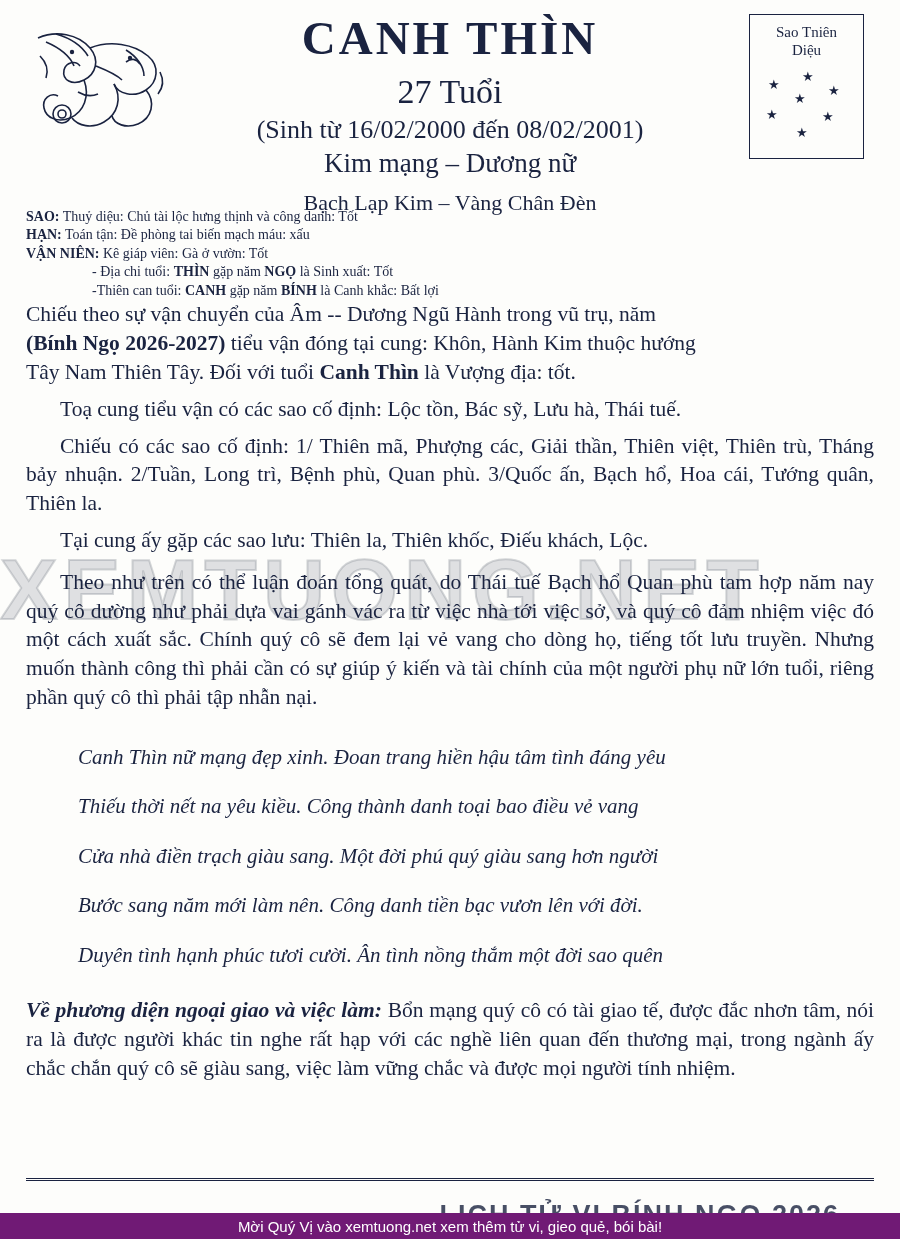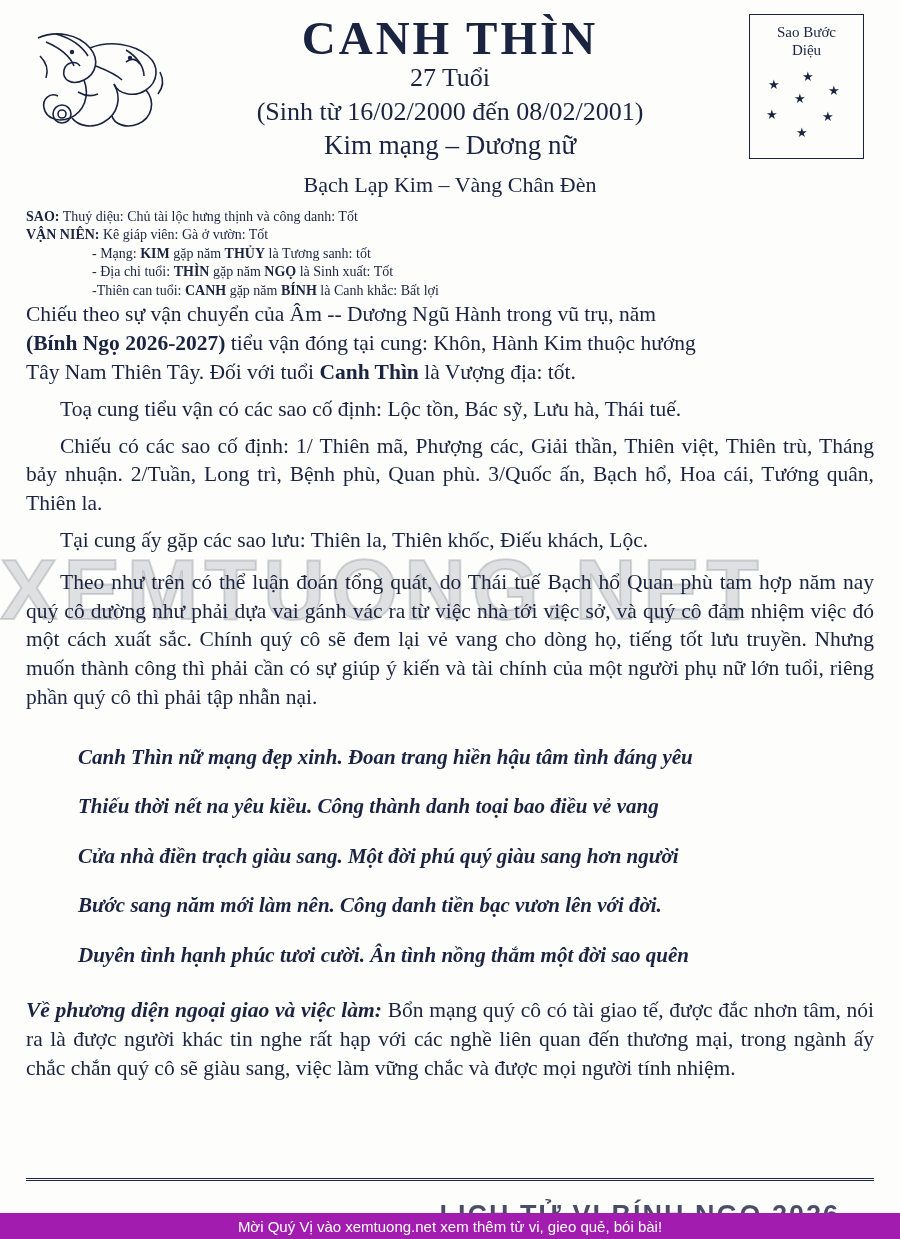--- a/index.html
+++ b/index.html
@@ -51,22 +51,22 @@
     padding-top:6px;
   }
   .main-title{
     font-size:47px;
     font-weight:bold;
     letter-spacing:3px;
     line-height:1.05;
     margin:0;
   }
   .age{
-    font-size:26px;
-    margin-top:0;
+    font-size:34px;
+    margin-top:10px;
   }
   .birth{
     font-size:26px;
     margin-top:4px;
   }
   .mang{
     font-size:27px;
     margin-top:3px;
   }
   .kim{
@@ -111,21 +111,21 @@
     line-height:1.34;
     margin:0;
     text-align:justify;
   }
   .indent{ text-indent:34px;margin-top:8px; }
   .sub{ padding-left:66px; }
   .block-gap{ height:5px; }
 
   .poem{
     font-style:italic;
-    font-weight:bold;
+    font-weight:normal;
     font-size:21px;
     line-height:1.36;
     padding-left:52px;
     white-space:nowrap;
   }
   .closing{
     font-size:21.5px;
     line-height:1.34;
     text-align:justify;
     margin:0;
@@ -151,21 +151,21 @@
     font-weight:bold;
     font-size:27px;
     letter-spacing:2px;
     color:rgba(26,35,64,0.80);
     white-space:nowrap;
   }
   .bottom-bar{
     position:absolute;
     left:0;right:0;bottom:0;
     height:26px;
-    background:#a21caf;
+    background:#701a75;
     color:#fff;
     font-family:"Liberation Sans", sans-serif;
     font-size:15px;
     display:flex;
     align-items:center;
     justify-content:center;
     z-index:30;
   }
 </style>
 </head>
@@ -205,47 +205,47 @@
 
       <div class="title-block">
         <div class="main-title">CANH THÌN</div>
         <div class="age">27 Tuổi</div>
         <div class="birth">(Sinh từ 16/02/2000 đến 08/02/2001)</div>
         <div class="mang">Kim mạng – Dương nữ</div>
         <div class="kim">Bạch Lạp Kim – Vàng Chân Đèn</div>
       </div>
 
       <div class="star-box">
-        <div class="sb-title">Sao Bước</div>
+        <div class="sb-title">Sao Tniên</div>
         <div class="sb-title">Diệu</div>
         <div class="star-field">
           <span style="left:18px;top:12px;">★</span>
           <span style="left:52px;top:4px;">★</span>
           <span style="left:78px;top:18px;">★</span>
           <span style="left:44px;top:26px;">★</span>
           <span style="left:16px;top:42px;">★</span>
           <span style="left:72px;top:44px;">★</span>
           <span style="left:46px;top:60px;">★</span>
         </div>
       </div>
     </div>
 
     <div>
       <p class="line">
         <span class="b">SAO:</span><span> Thuỷ diệu: Chủ tài lộc hưng thịnh và công danh: Tốt</span>
       </p>
       <p class="line">
+        <span class="b">HẠN:</span><span> Toán tận: Đề phòng tai biến mạch máu: xấu</span>
+      </p>
+      <p class="line">
         <span class="b">VẬN NIÊN:</span><span> Kê giáp viên: Gà ở vườn: Tốt</span>
       </p>
     </div>
 
     <div class="sub">
-      <p class="line">
-        <span>- Mạng: </span><span class="b">KIM</span><span> gặp năm </span><span class="b">THỦY</span><span> là Tương sanh: tốt</span>
-      </p>
       <p class="line">
         <span>- Địa chi tuổi: </span><span class="b">THÌN</span><span> gặp năm </span><span class="b">NGỌ</span><span> là Sinh xuất: Tốt</span>
       </p>
       <p class="line">
         <span>-Thiên can tuổi: </span><span class="b">CANH</span><span> gặp năm </span><span class="b">BÍNH</span><span> là Canh khắc: Bất lợi</span>
       </p>
     </div>
 
     <p class="para">
       <span> Chiếu theo sự vận chuyển của Âm -- Dương Ngũ Hành trong vũ trụ, năm</span><br>

